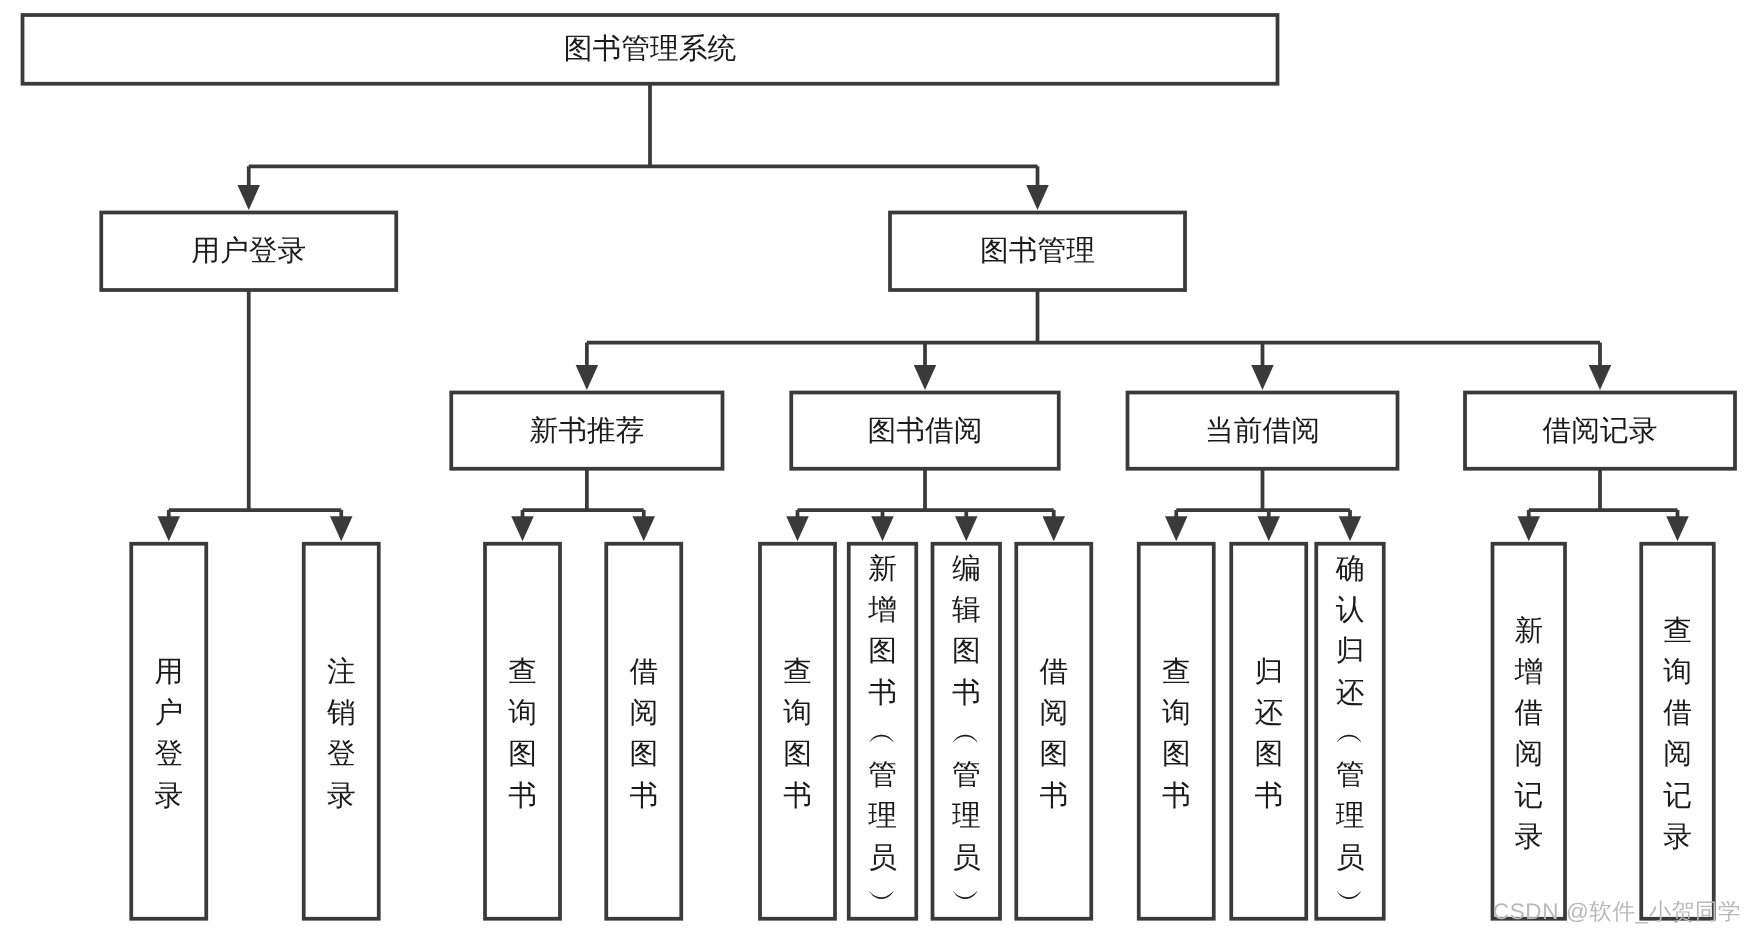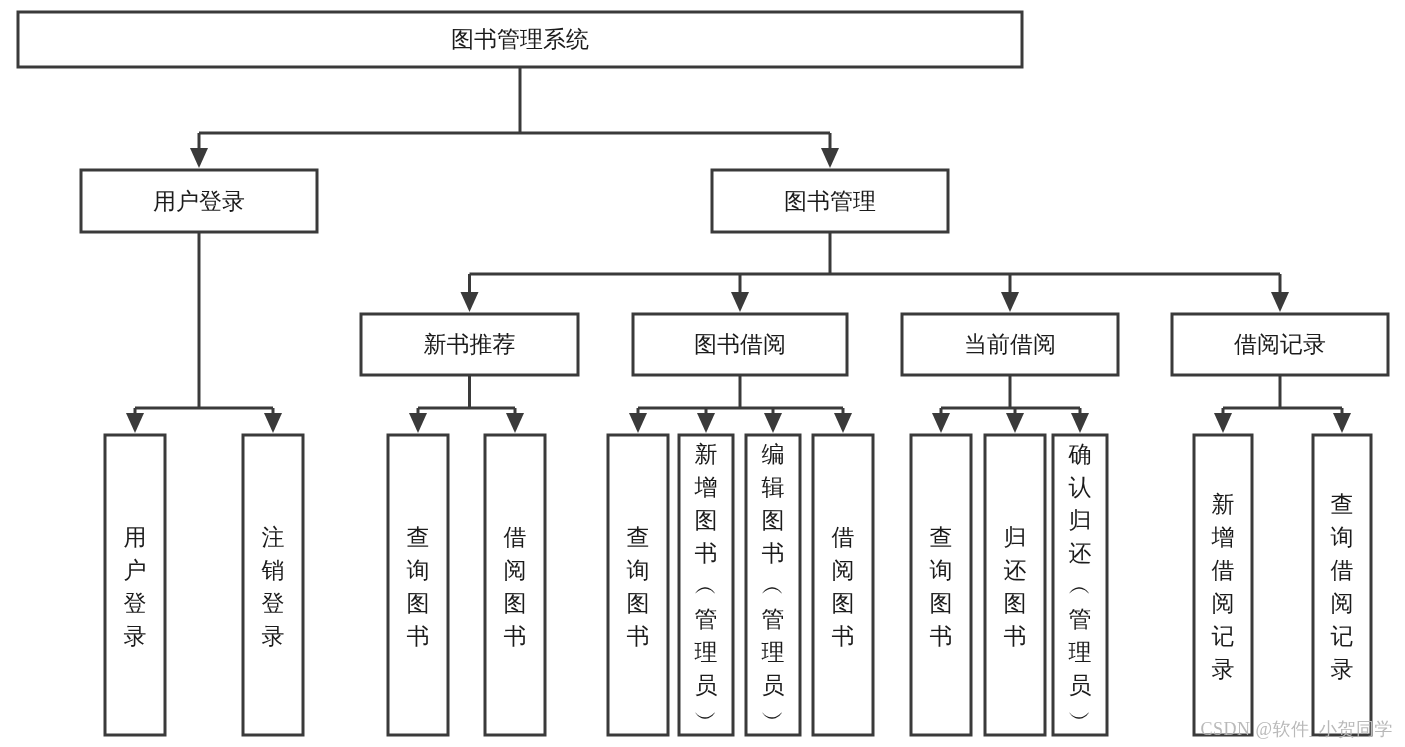--- a/index.html
+++ b/index.html
@@ -48,21 +48,21 @@
   .edge-arrow {
     fill: #3a3a3a;
     stroke: none;
   }
   .watermark {
     position: absolute;
     right: 12px;
     bottom: 6px;
     color: #b9b9b9;
     font-size: 18px;
-    font-family: Liberation Serif, serif;
+    font-family: Liberation Sans, sans-serif;
     white-space: nowrap;
     letter-spacing: 0.5px;
   }
 </style>
 </head>
 <body>
 
 <svg id="diagram" viewBox="0 0 1405 747">
   <g id="edges">
       <g>

